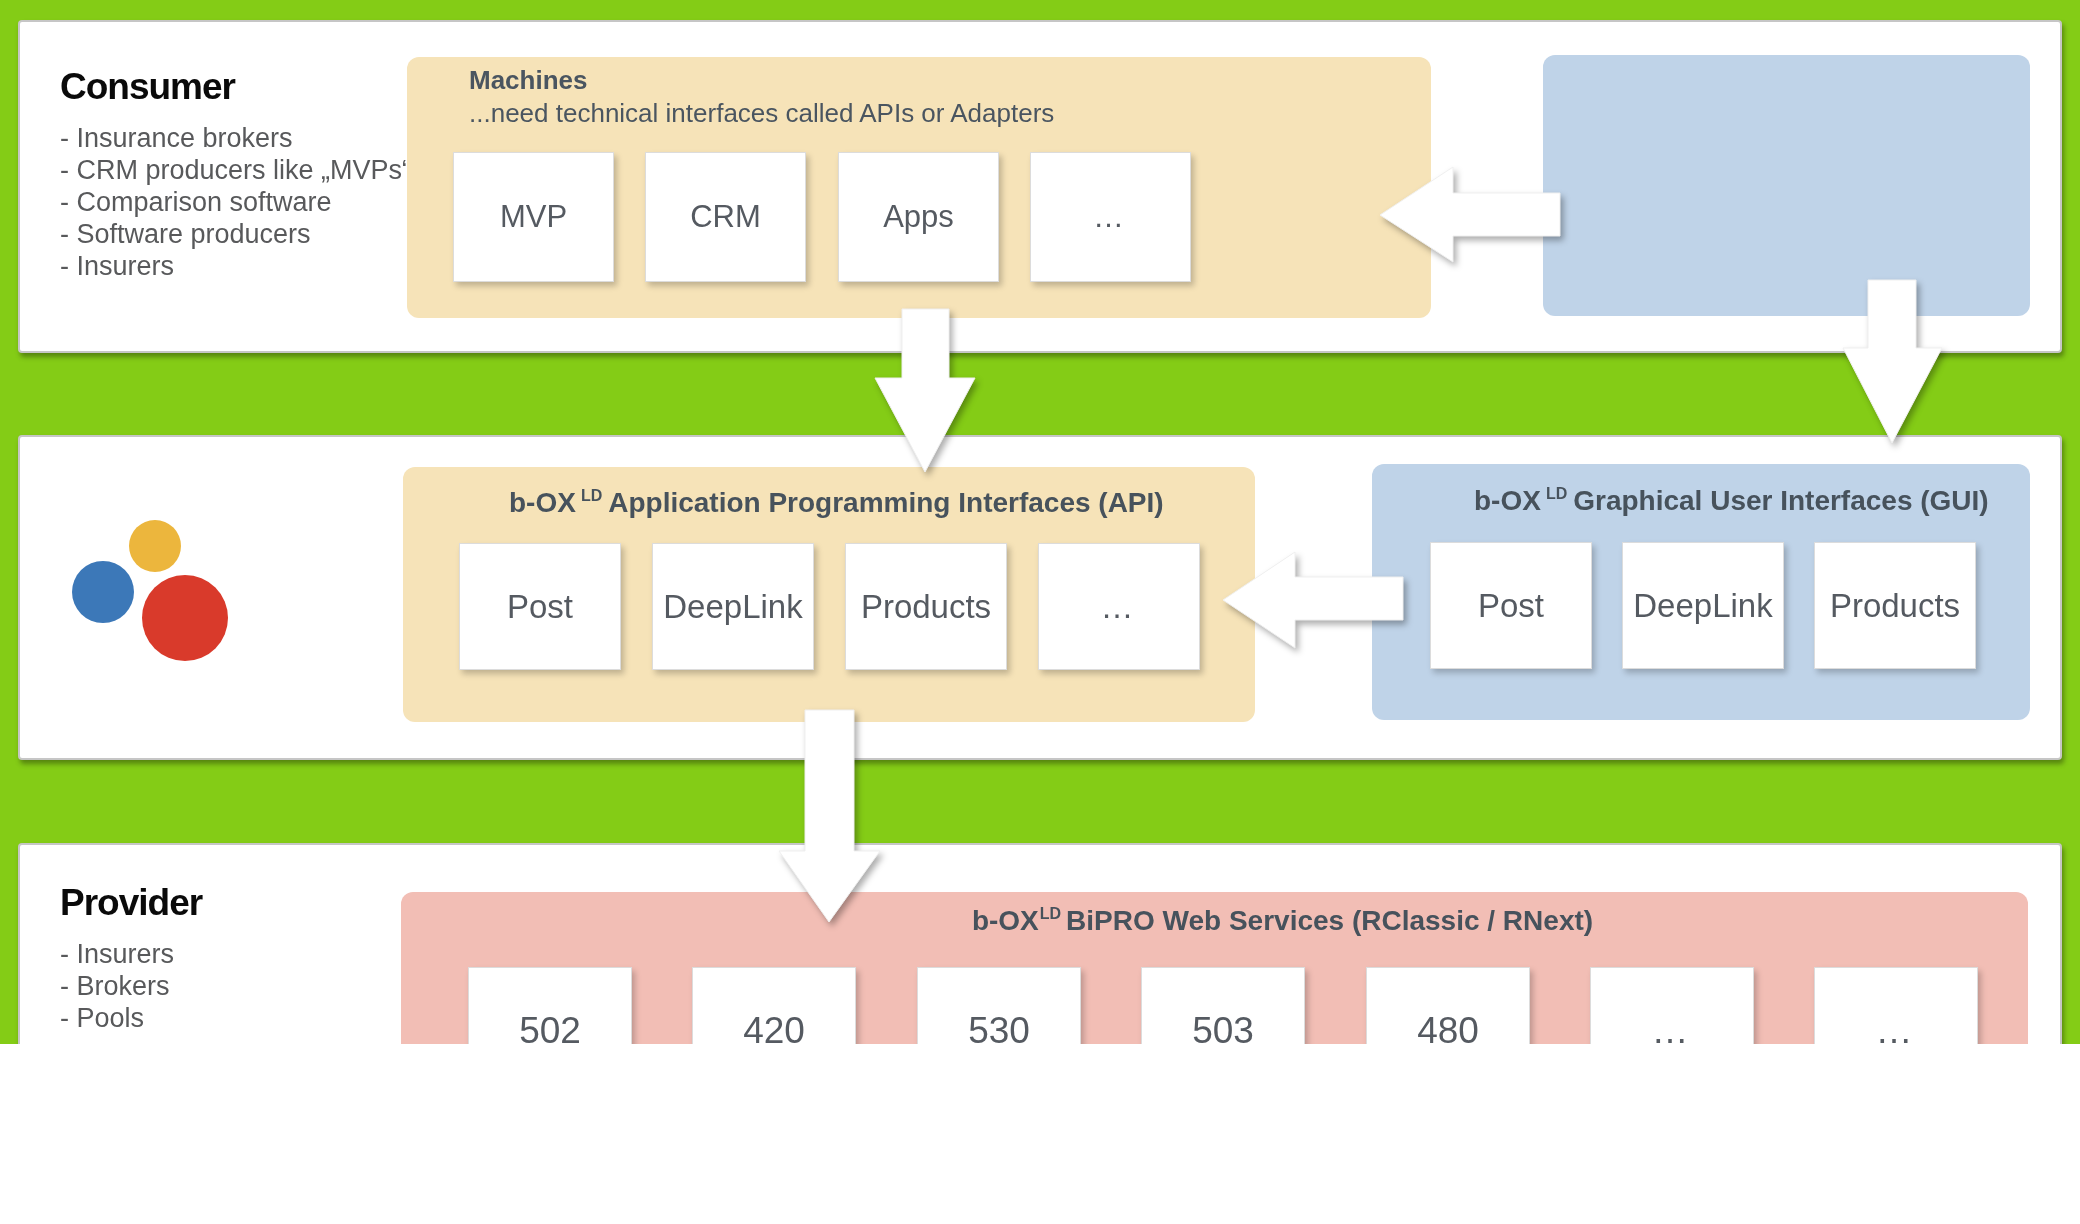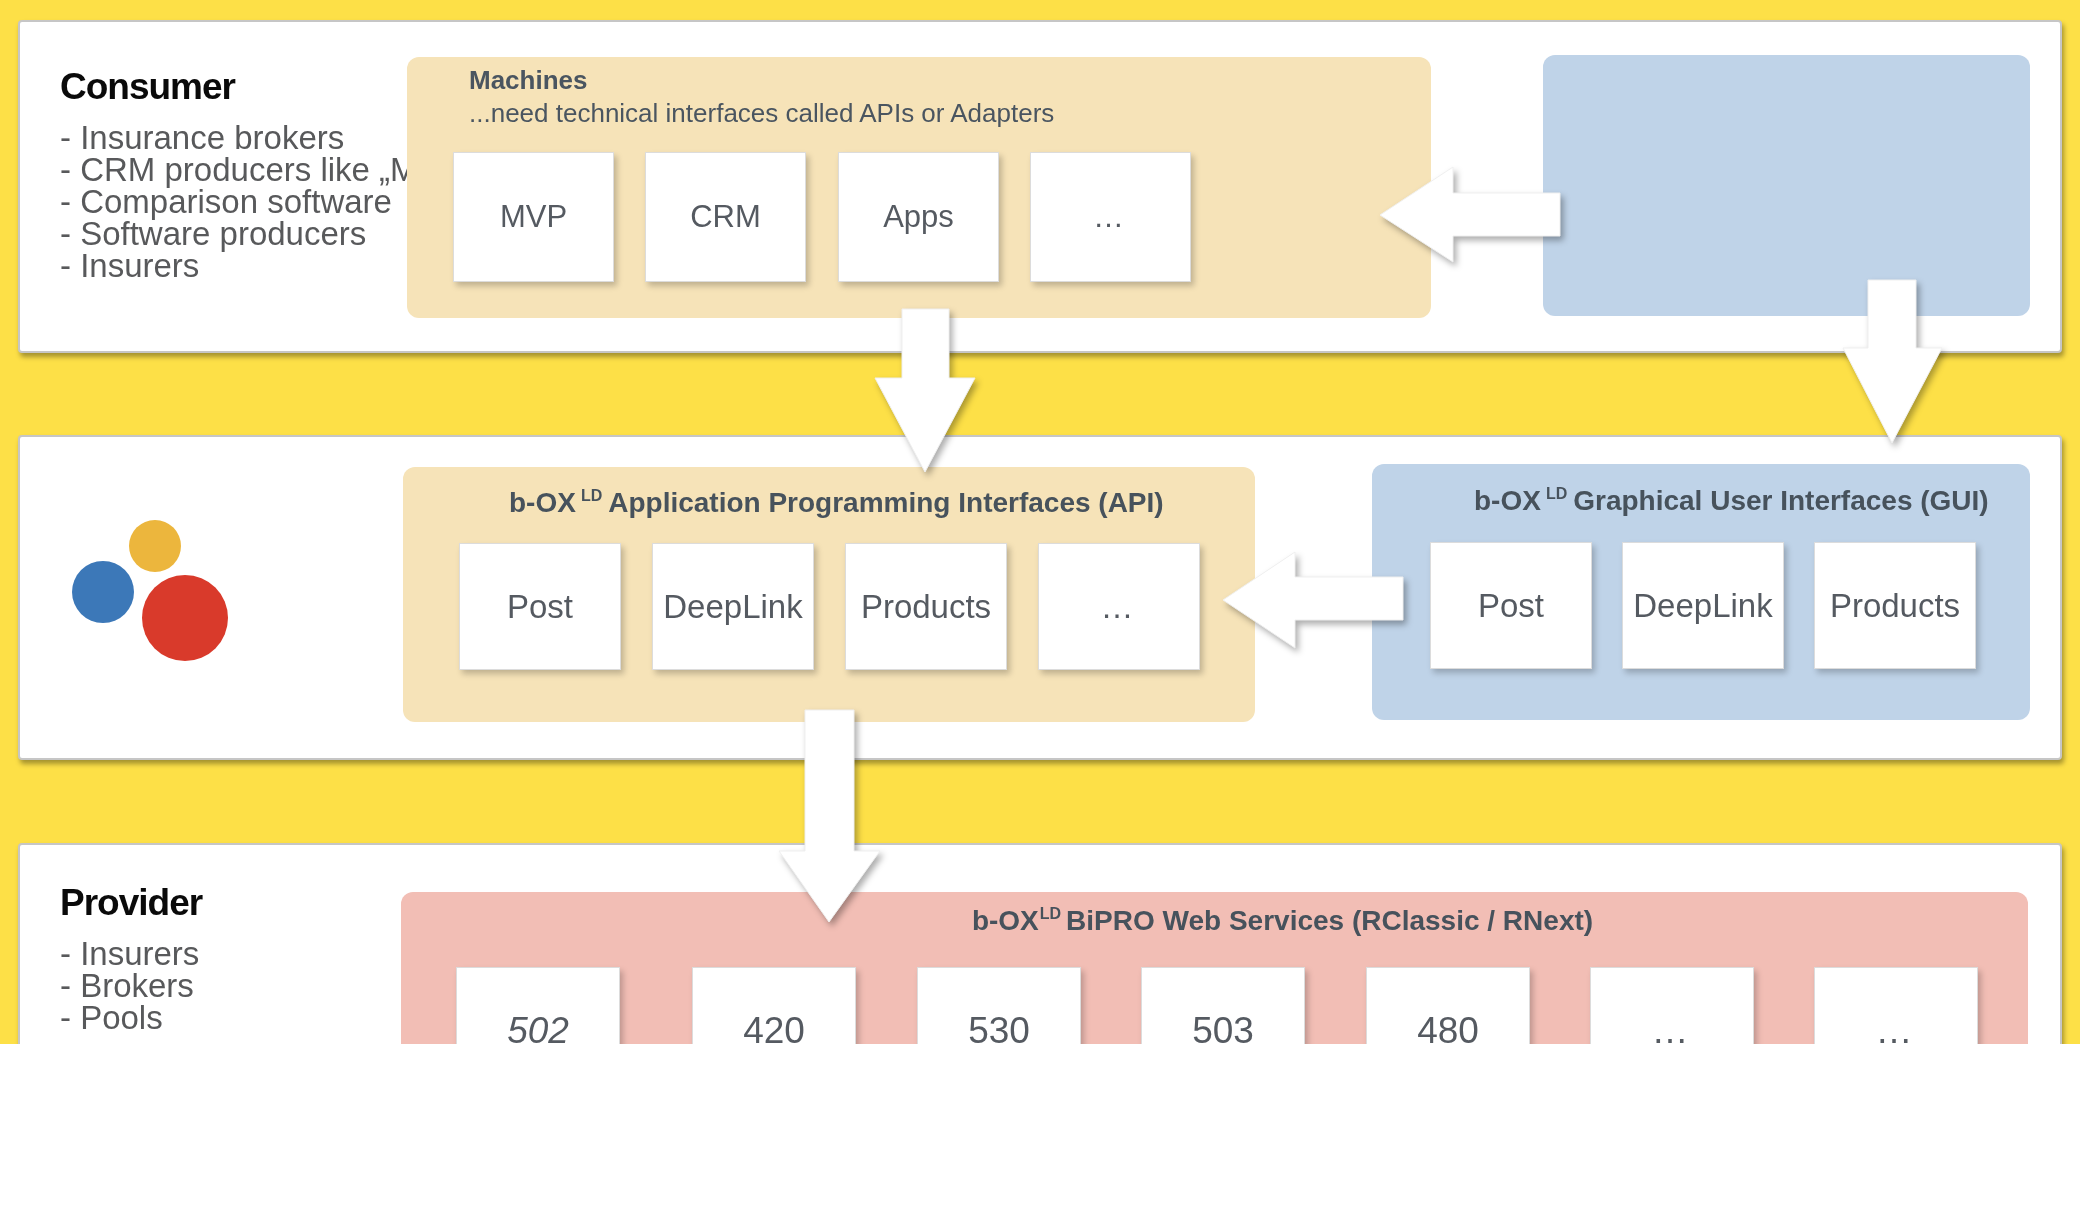--- a/index.html
+++ b/index.html
@@ -1,16 +1,16 @@
 <!DOCTYPE html>
 <html><head>
 <meta charset="utf-8">
 <style>
   html,body{margin:0;padding:0;background:#fff;}
-  #canvas{position:relative;width:2080px;height:1044px;background:#fde047;overflow:hidden;
+  #canvas{position:relative;width:2080px;height:1044px;background:#84cc16;overflow:hidden;
           font-family:"Liberation Sans","DejaVu Sans",sans-serif;}
 
   
   .band{position:absolute;left:18px;width:2040px;background:#fff;
         border:2px solid #c6c6c6;border-radius:4px;
         box-shadow:2px 4px 5px rgba(0,0,0,.35);}
   #band-consumer{top:20px;height:329px;}
   #band-middleware{top:435px;height:321px;}
   #band-provider{top:843px;height:355px;}
 
@@ -35,21 +35,21 @@
   #api-title{left:467px;top:487px;}
   #gui-title{left:1432px;top:485px;}
   #bipro-title{left:401px;top:905px;width:1627px;text-align:center;padding-left:26px;}
   .big-title sup{font-size:16px;position:relative;top:-1px;vertical-align:super;margin:0 6px 0 5px;}
   #bipro-title sup{margin:0 5px 0 1px;}
 
   
   .lane-head{position:absolute;font-size:37px;font-weight:bold;color:#0a0a0a;letter-spacing:-1px;}
   #consumer-head{left:60px;top:66px;}
   #provider-head{left:60px;top:882px;}
-  .lane-list{position:absolute;font-size:33px;line-height:32px;color:#58595B;}
+  .lane-list{position:absolute;font-size:27px;line-height:32px;color:#58595B;}
   #consumer-list{left:60px;top:122px;}
   #provider-list{left:60px;top:938px;}
 
   
   .wbox{position:absolute;background:#fff;border:1px solid #dcdcdc;
         box-shadow:3px 4px 6px rgba(0,0,0,.22);
         display:flex;align-items:center;justify-content:center;
         color:#555A61;}
   .row-top .wbox{width:159px;height:128px;top:152px;font-size:31px;}
   .row-mid .wbox{width:160px;height:125px;font-size:33px;}
@@ -126,21 +126,21 @@
   <div class="lane-head" id="provider-head">Provider</div>
   <div class="lane-list" id="provider-list">
     <div>- Insurers</div>
     <div>- Brokers</div>
     <div>- Pools</div>
   </div>
 
   <div class="cbox pink" id="bipro-box"></div>
   <div class="big-title" id="bipro-title"><span>b-OX</span><sup>LD</sup><span>BiPRO Web Services (RClassic / RNext)</span></div>
   <div class="row-bot">
-    <div class="wbox" style="left:456px;font-style:italic;">502</div>
+    <div class="wbox" style="left:468px;">502</div>
     <div class="wbox" style="left:692px;">420</div>
     <div class="wbox" style="left:917px;">530</div>
     <div class="wbox" style="left:1141px;">503</div>
     <div class="wbox" style="left:1366px;">480</div>
     <div class="wbox dots" style="left:1590px;">…</div>
     <div class="wbox dots" style="left:1814px;">…</div>
   </div>
 
   <svg id="arrows" width="2080" height="1224" viewBox="0 0 2080 1224">
     <polygon points="1380,215 1453,167 1453,193 1560,193 1560,236 1453,236 1453,262"></polygon>

